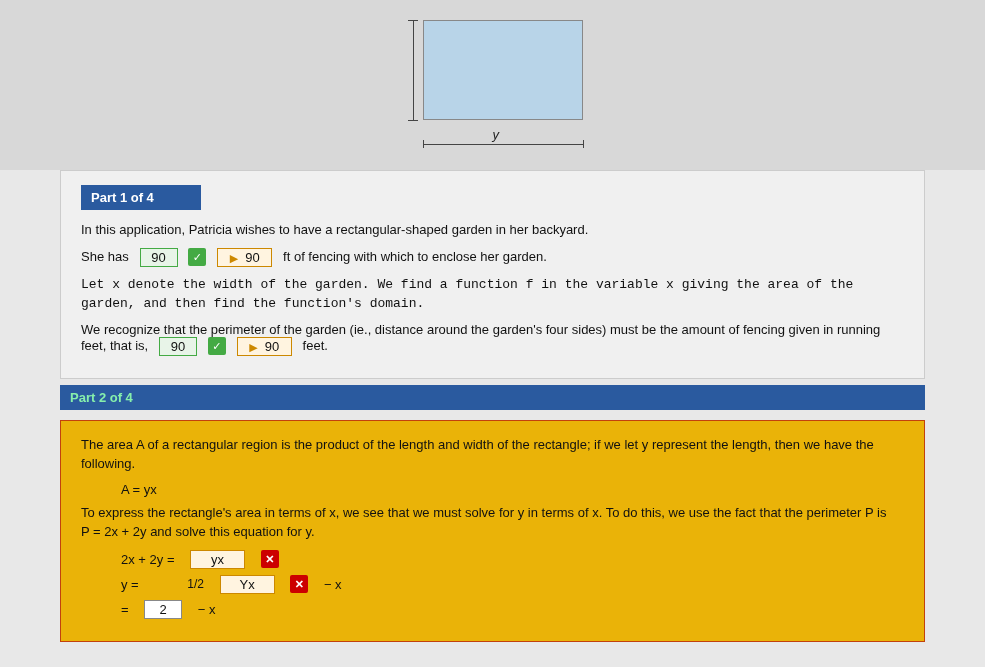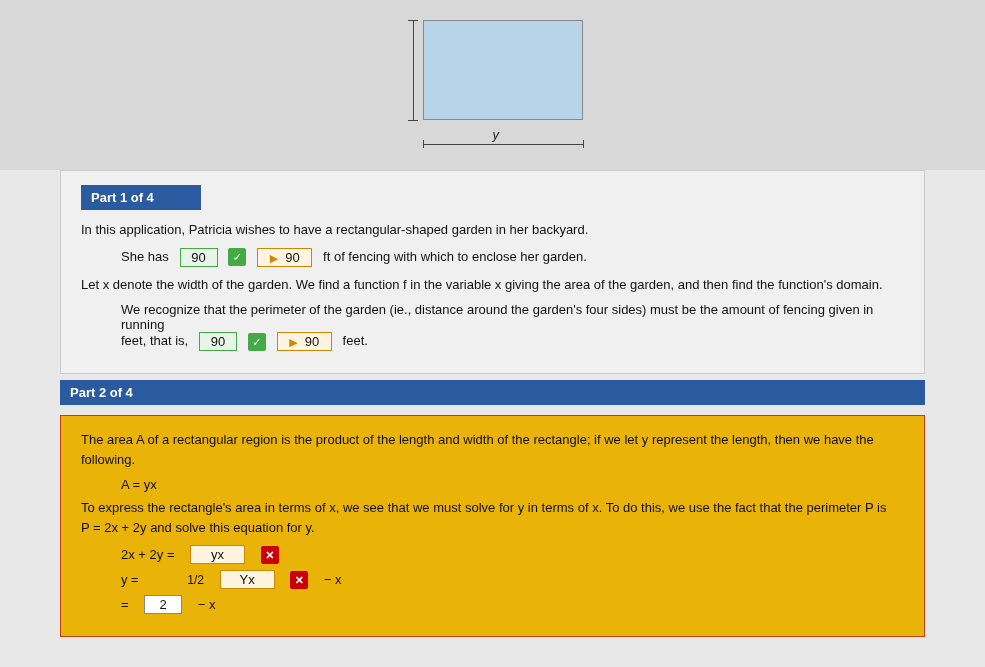--- a/index.html
+++ b/index.html
@@ -116,21 +116,21 @@
       color: white;
       font-weight: bold;
       font-size: 13px;
       padding: 5px 10px;
       margin-bottom: 10px;
       display: inline-block;
       min-width: 120px;
     }
     .part2-header {
       background: #2a5a9f;
-      color: #ffffff;
+      color: #86efac;
       font-weight: bold;
       font-size: 13px;
       padding: 5px 10px;
       margin-bottom: 10px;
       width: 100%;
     }
     .inline-answer-box {
       display: inline-block;
       background: #fff;
       border: 1px solid #888;
@@ -195,21 +195,20 @@
     .part2-content {
       background: #eab308;
       border: 1px solid #c2410c;
       padding: 14px 20px 16px 20px;
     }
     .text-para {
       margin-bottom: 8px;
       line-height: 1.5;
     }
     .indented {
-      margin-left: 40px;
       margin-bottom: 6px;
     }
     .math-italic {
     }
   </style>
 </head>
 <body>
 
 <div class="main-container">
 
@@ -244,21 +243,21 @@
         <span class="check-icon">✓</span>
         &nbsp;
         <span class="answer-val-orange">
           <span style="font-size:11px; color:#cc8800;">▶</span>
           &nbsp;<span>90</span>
         </span>
         &nbsp;
         <span>ft of fencing with which to enclose her garden.</span>
       </div>
 
-      <div class="text-para" style="margin-top:8px;">Let x denote the width of the garden. We find a function f in the variable x giving the area of the garden, and then find the function's domain.</div>
+      <div class="text-para" style="margin-top:8px;font-family:Liberation Mono, monospace;">Let x denote the width of the garden. We find a function f in the variable x giving the area of the garden, and then find the function's domain.</div>
 
       <div class="indented">
         <span>We recognize that the perimeter of the garden (ie., distance around the garden's four sides) must be the amount of fencing given in running</span>
         <br>
         <span>feet, that is,</span>
         &nbsp;
         <span class="answer-val">90</span>
         &nbsp;
         <span class="check-icon">✓</span>
         &nbsp;

